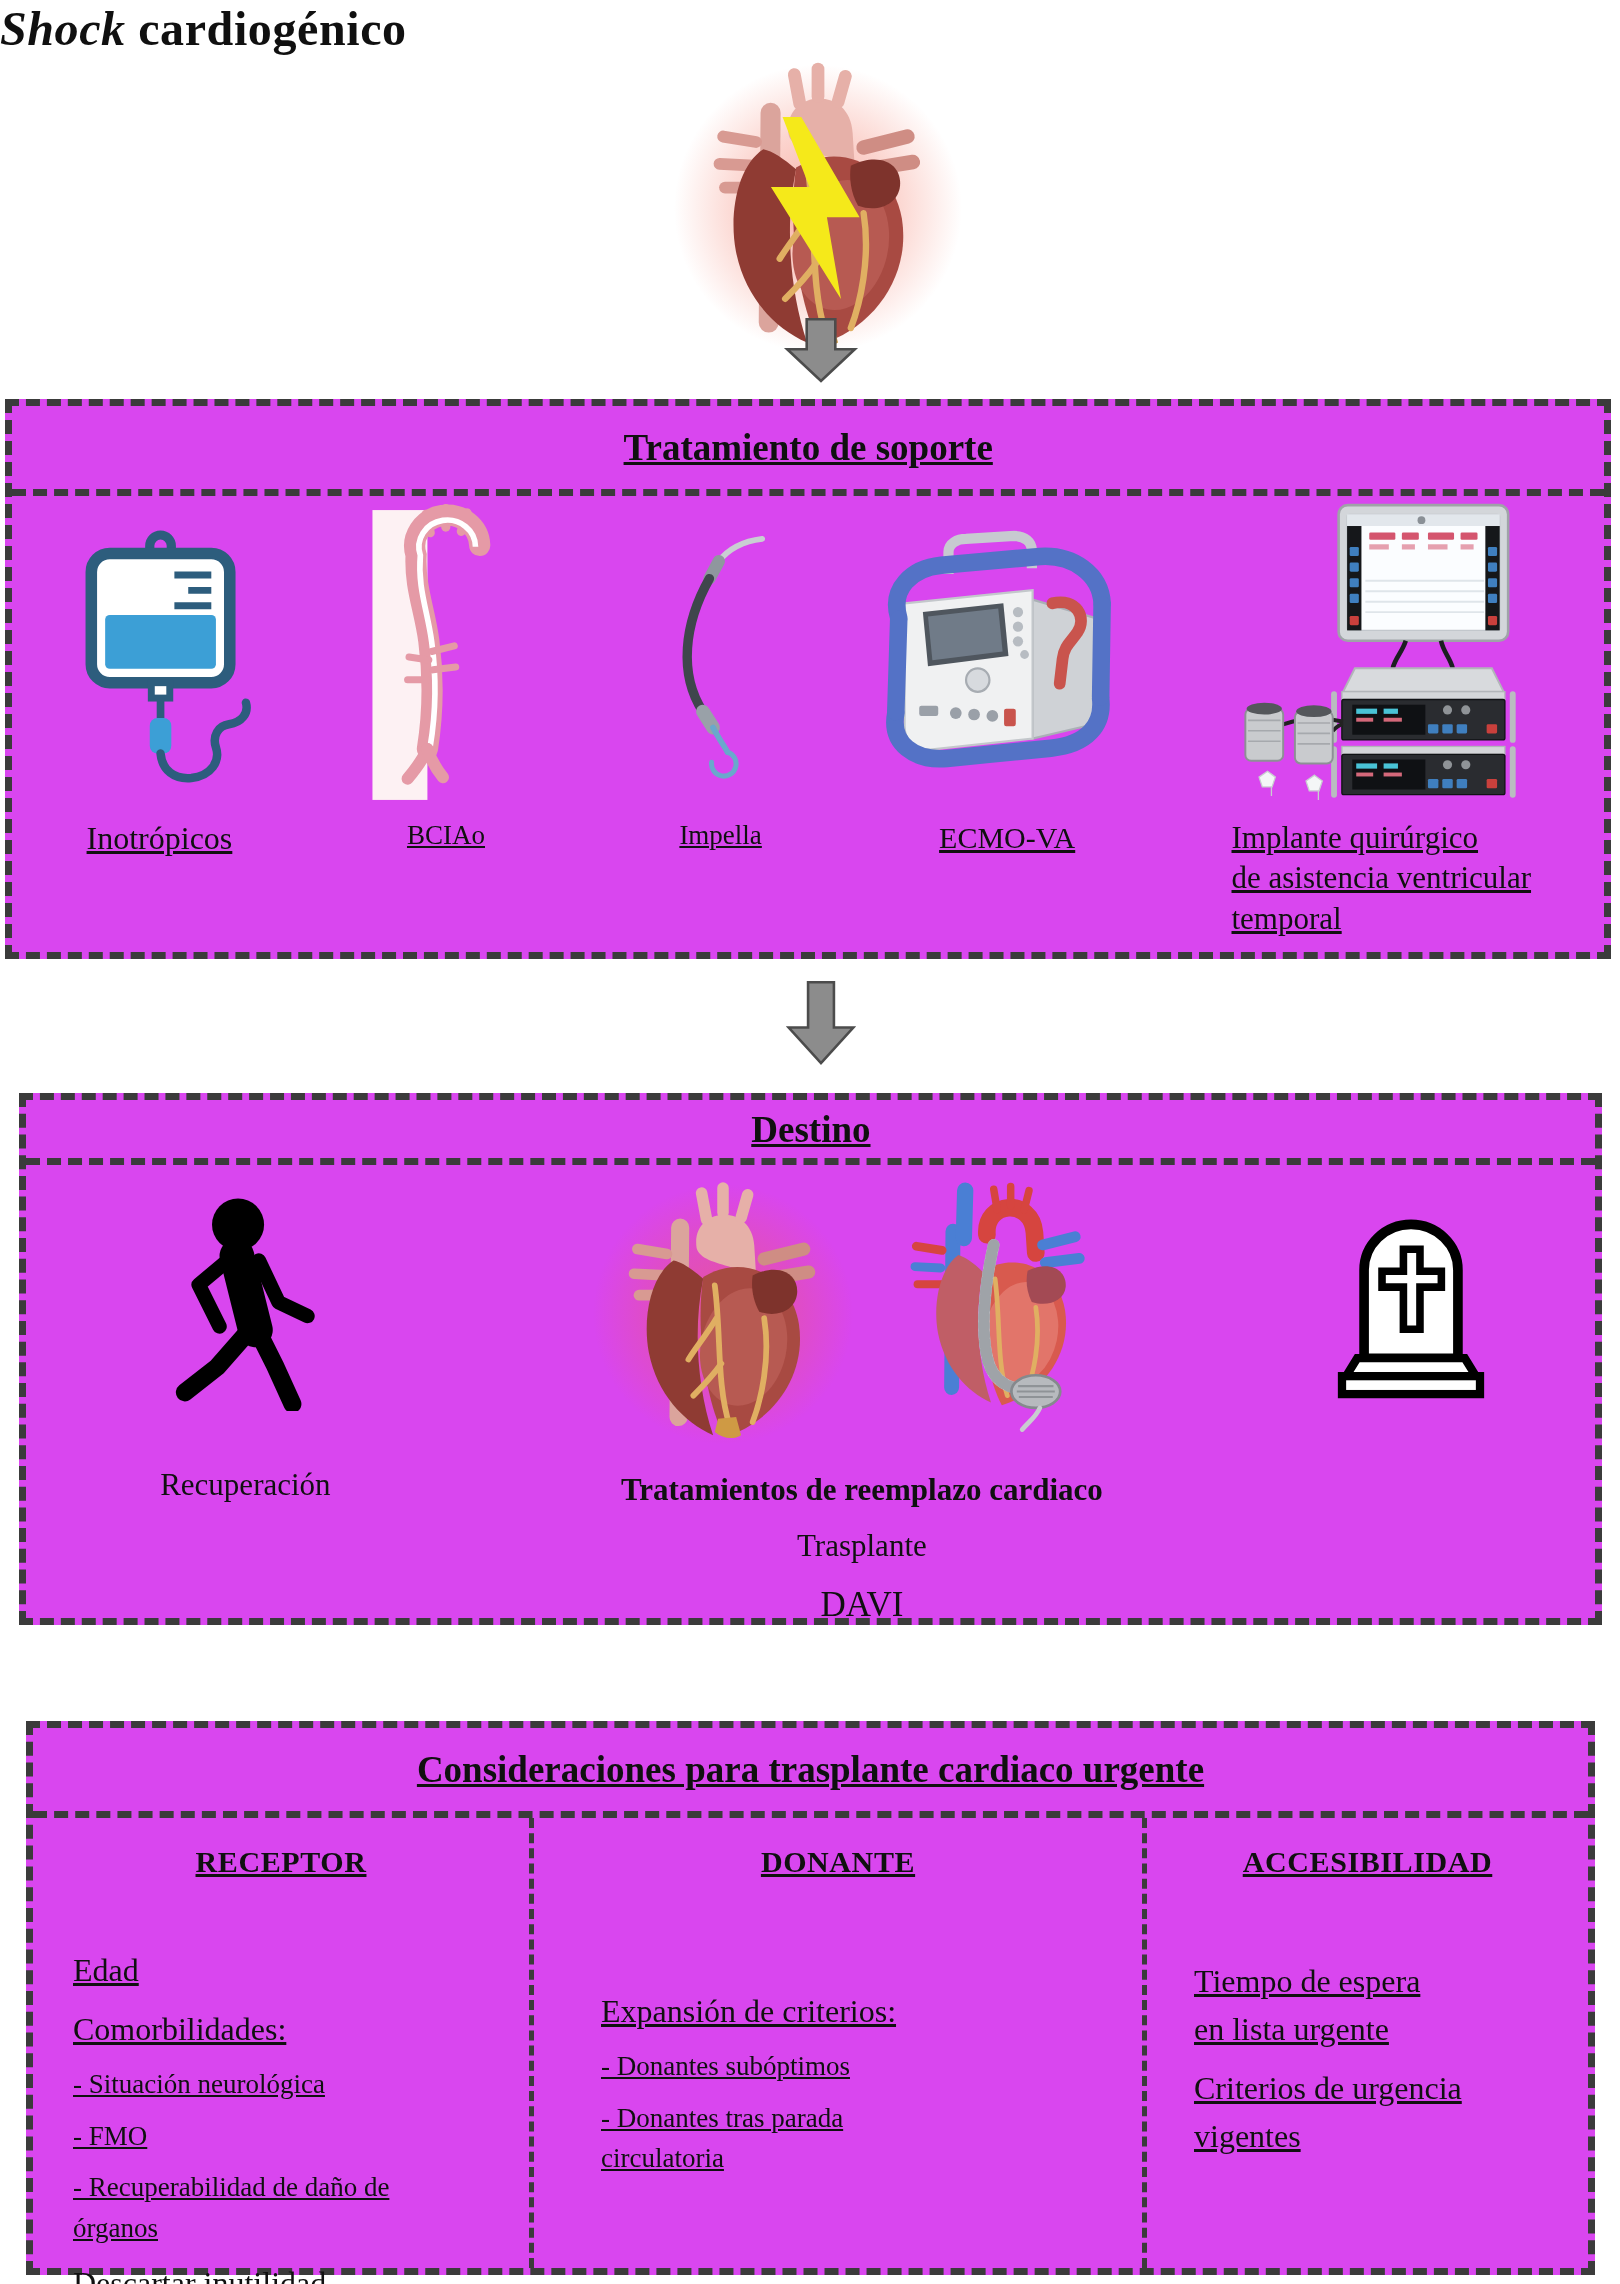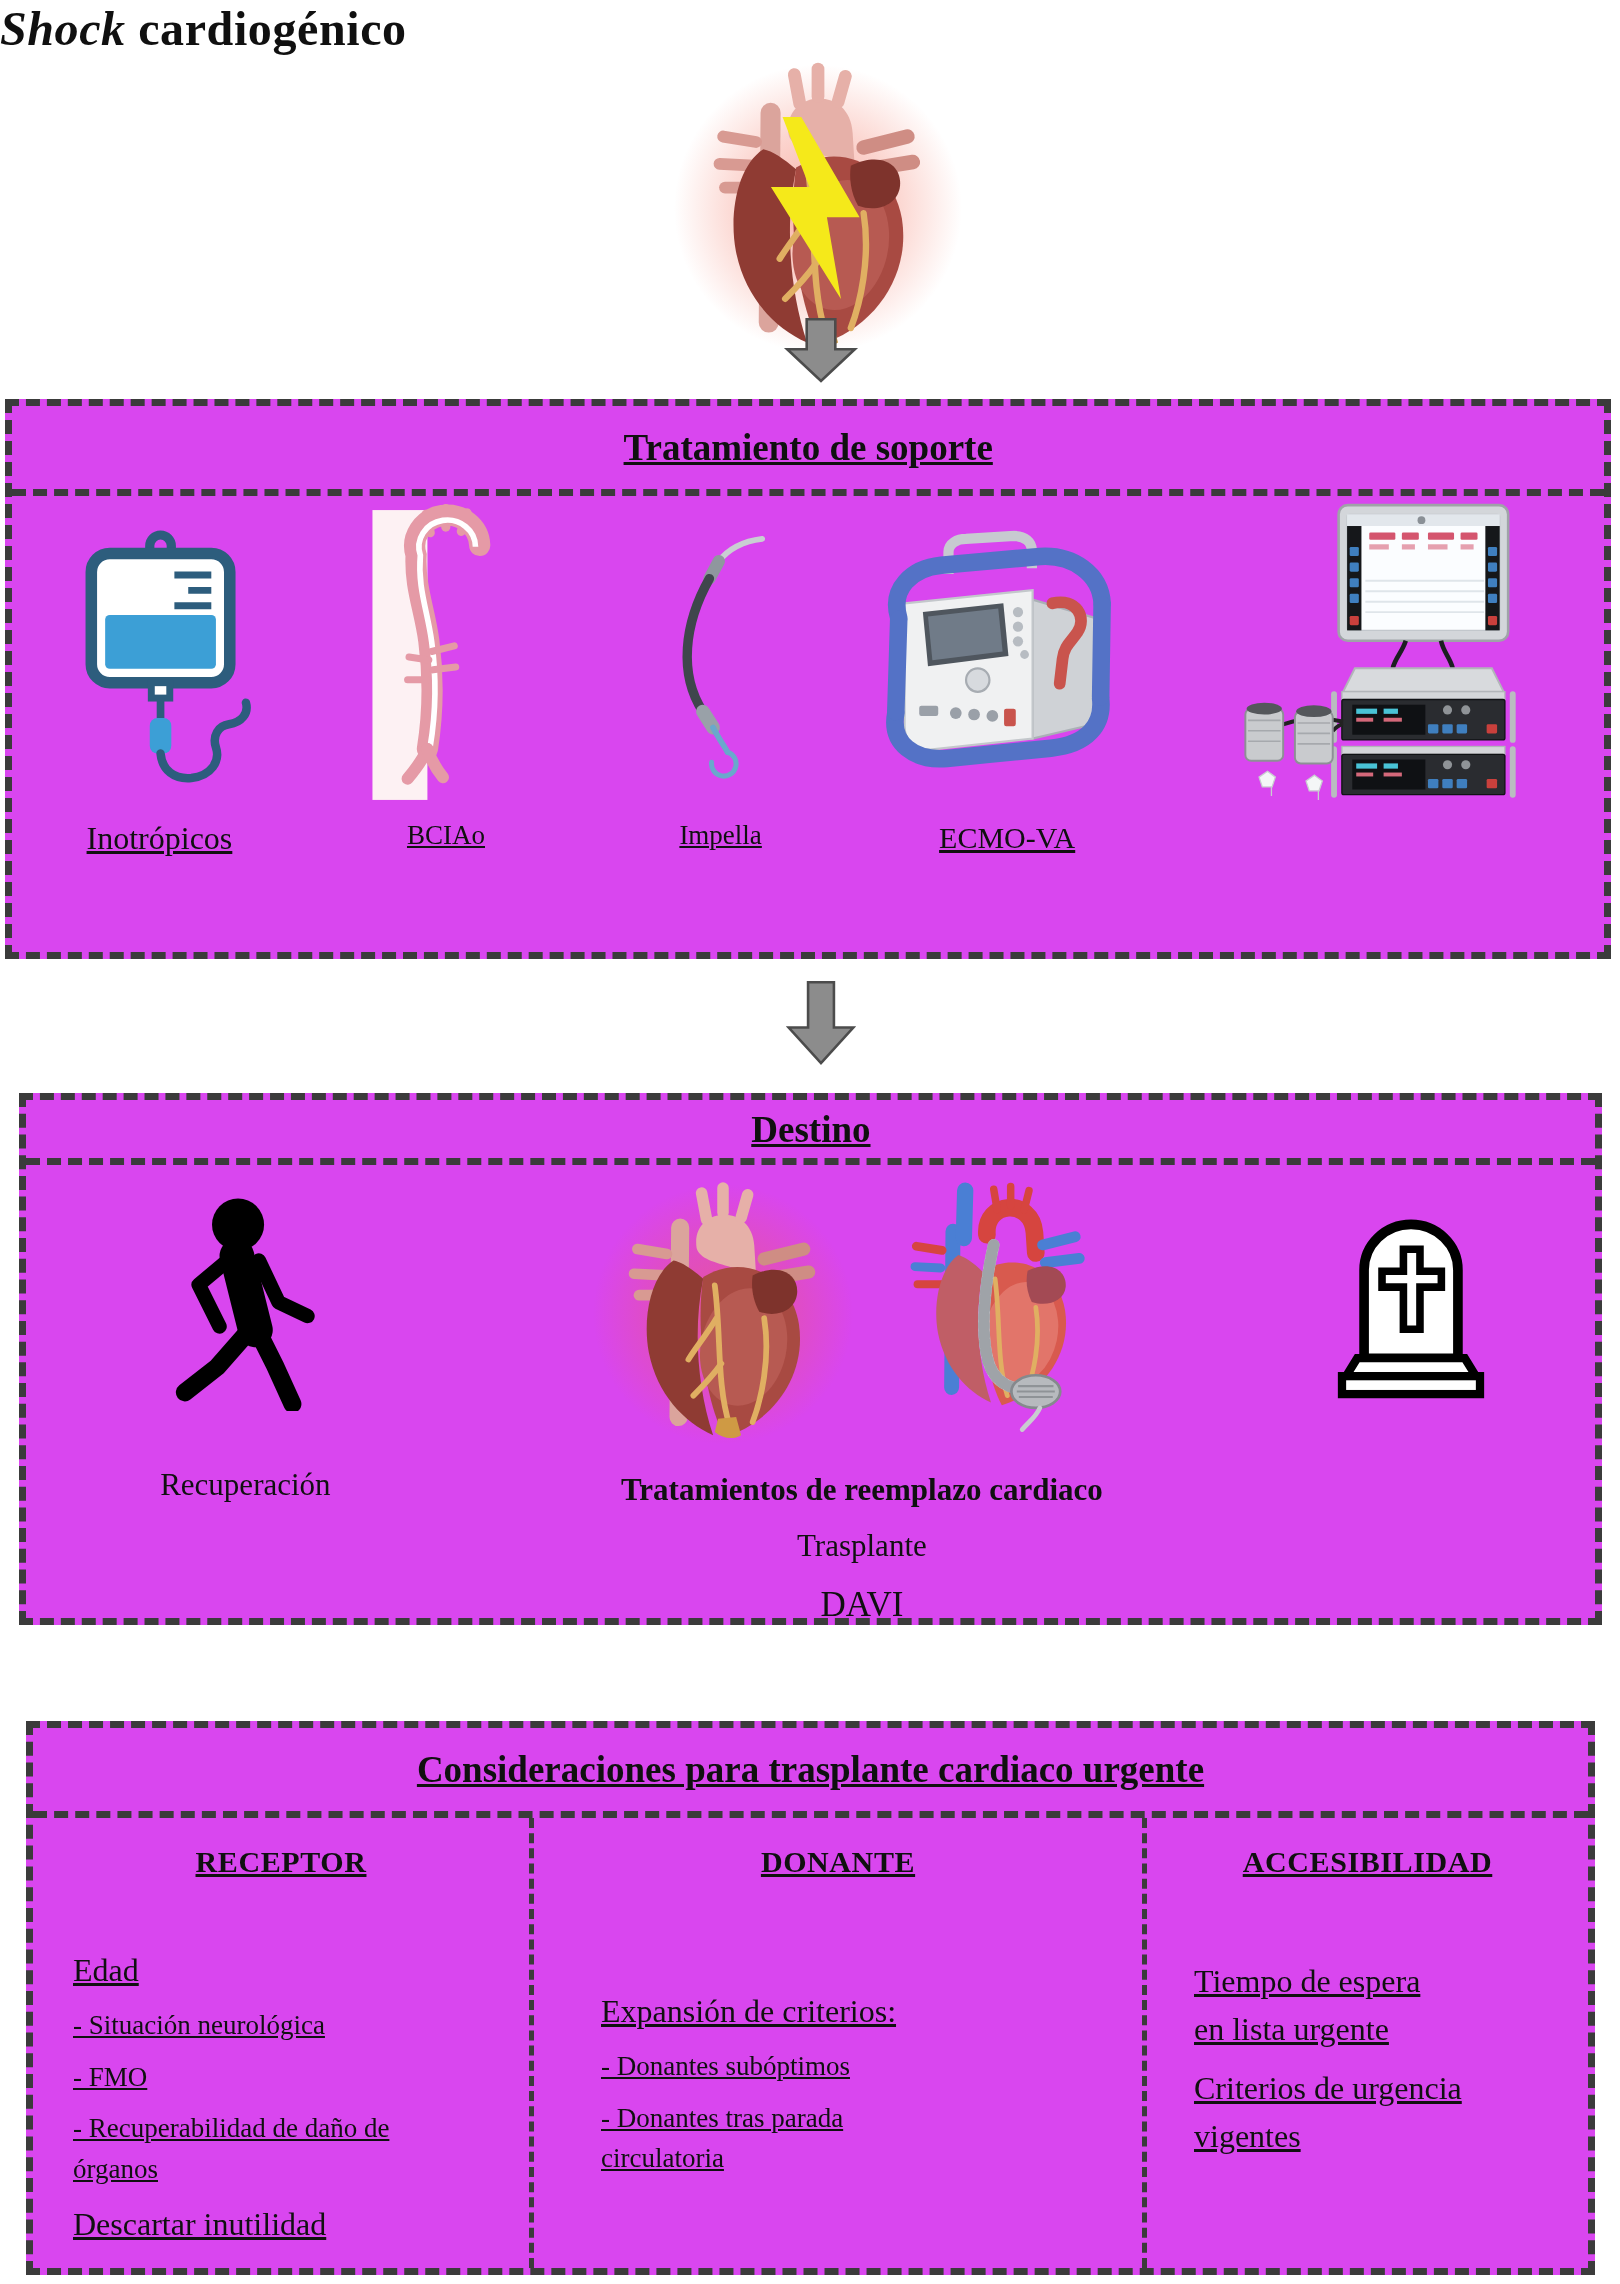--- a/index.html
+++ b/index.html
@@ -380,20 +380,23 @@
         </div>
         <div class="support-label lbl-46">ECMO-VA</div>
       </div>
 
       <div class="support-item s5">
         <div class="icon-area">
           <svg width="300" height="307" viewBox="0 0 460 470">
               <use href="#sym-vad"></use>
             </svg>
         </div>
+        <div class="support-label lbl-48">Implante quirúrgico
+de asistencia ventricular
+temporal</div>
       </div>
 
     </div>
   </div>
 
   <svg class="abs" style="left:782px;top:981px" width="78" height="84" viewBox="0 0 120 130">
       <use href="#sym-arrow-tall"></use>
     </svg>
 
   <div class="dashedbox" style="left:19.4px;top:1093px;width:1583px;height:532px">
@@ -433,20 +436,21 @@
   <div class="dashedbox" style="left:26px;top:1721px;width:1569px;height:554px">
     <div class="box-header" style="height:90px">
       <span>Consideraciones para trasplante cardiaco urgente</span>
     </div>
     <div class="cols-row">
 
       <div class="ccol ccol-1">
         <h3>RECEPTOR</h3>
         <div class="col-body body-receptor">
           <div class="line-lg">Edad</div>
+          <div class="line-lg">Comorbilidades:</div>
           <div class="line-sm">- Situación neurológica</div>
           <div class="line-sm">- FMO</div>
           <div class="line-sm">- Recuperabilidad de daño de
 órganos</div>
           <div class="line-lg">Descartar inutilidad</div>
         </div>
       </div>
 
       <div class="ccol ccol-2">
         <h3>DONANTE</h3>

